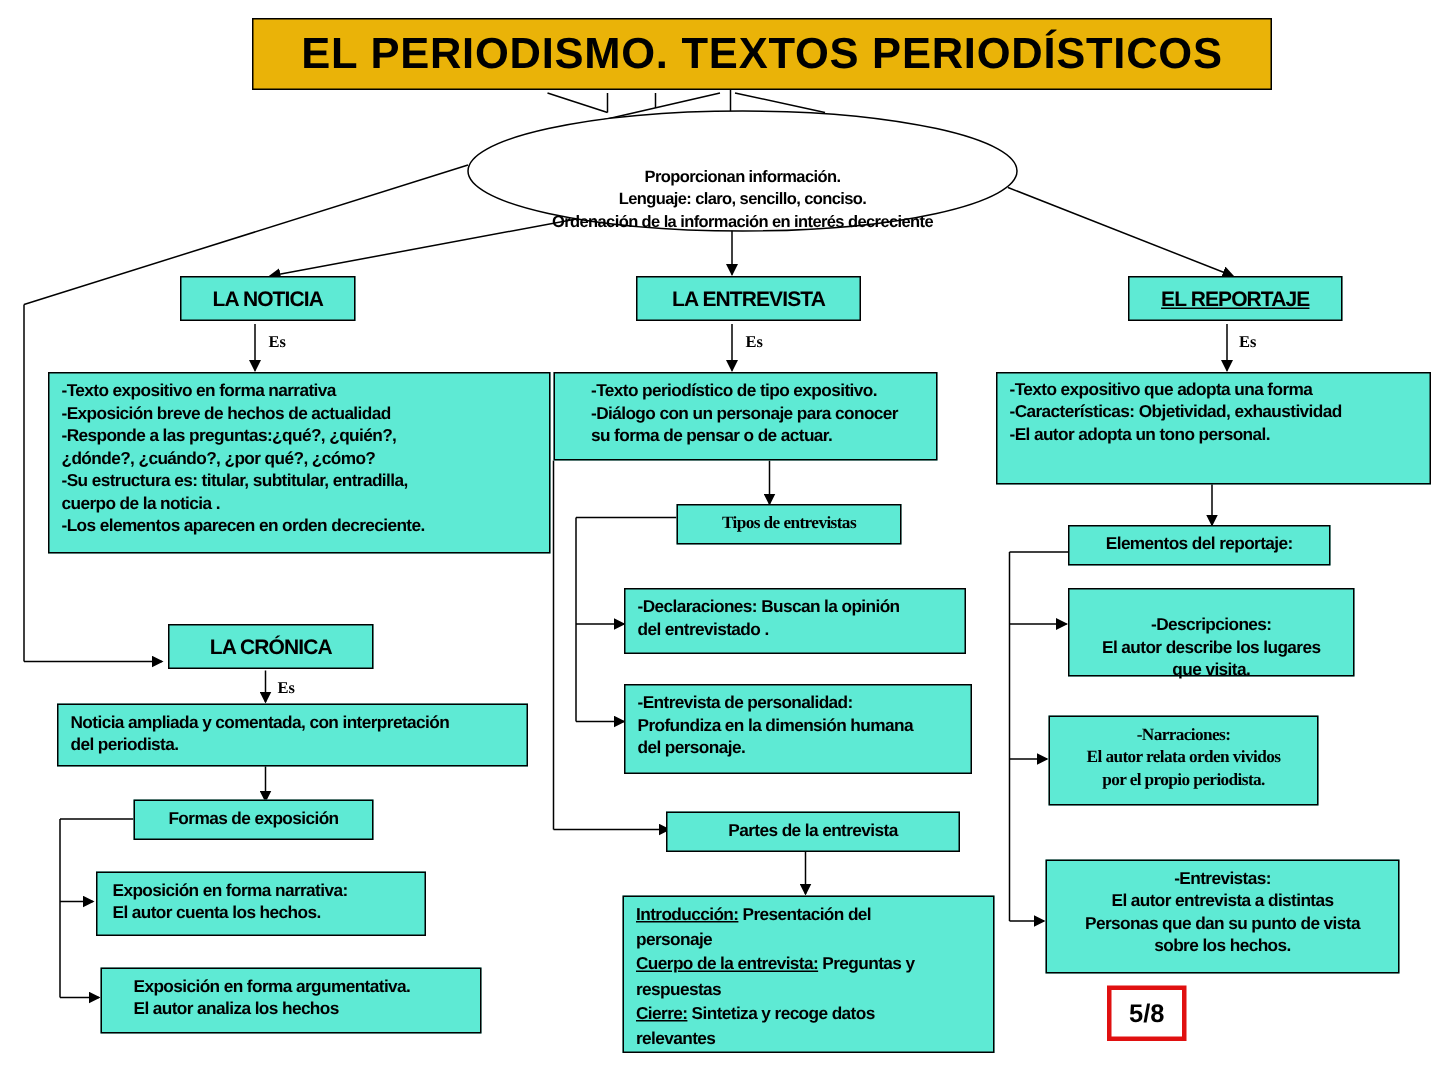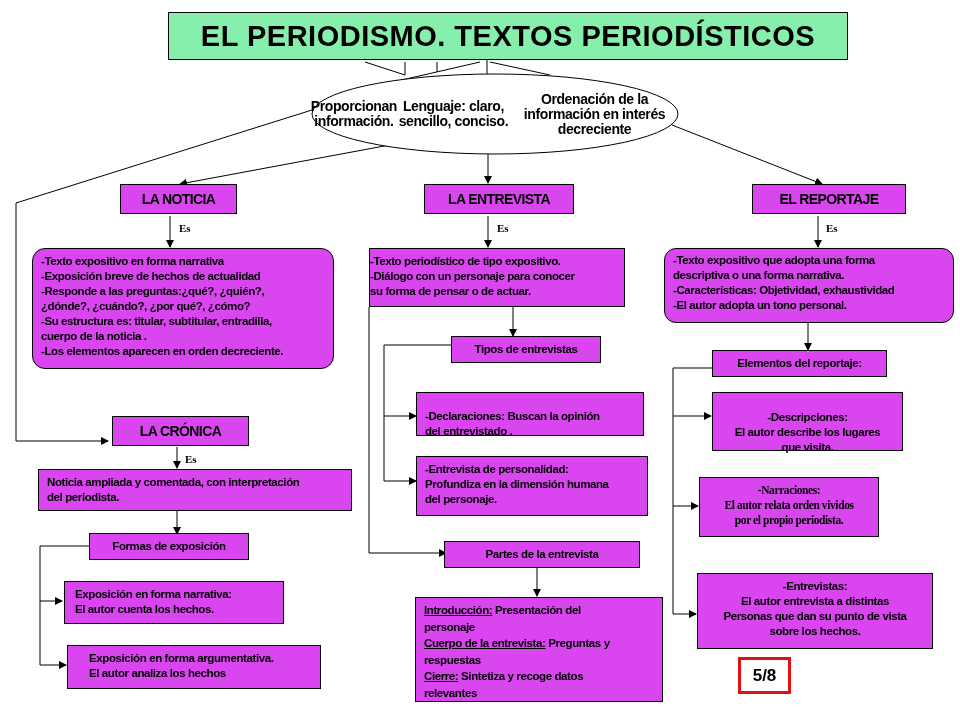--- a/index.html
+++ b/index.html
@@ -1,32 +1,32 @@
 <!DOCTYPE html>
 <html><head>
 <meta charset="utf-8">
 <style>
   html, body { margin:0; padding:0; background:#ffffff; }
   body { width:960px; height:720px; position:relative; overflow:hidden;
          font-family:"Liberation Sans", sans-serif; color:#000; }
   .abs { position:absolute; box-sizing:border-box; }
-  .box { position:absolute; box-sizing:border-box; border:1px solid #000; background:#d946ef;
+  .box { position:absolute; box-sizing:border-box; border:1px solid #000; background:#5eead4;
          font-weight:bold; font-size:11.5px; line-height:15px; letter-spacing:-0.4px; }
-  .title { background:#86efac; border:1px solid #000; font-size:29px; font-weight:bold;
+  .title { background:#eab308; border:1px solid #000; font-size:29px; font-weight:bold;
            display:flex; align-items:center; justify-content:center; letter-spacing:0.5px; }
   .head { font-size:14px; font-weight:bold; display:flex; align-items:center; justify-content:center;
           letter-spacing:-0.6px; }
   .sub { display:flex; align-items:center; justify-content:center; }
   .center { text-align:center; }
   .es { position:absolute; font-family:"Liberation Serif", serif; font-weight:bold; font-size:11px; }
   .line { display:block; }
   u { text-decoration:underline; }
   svg.conn { position:absolute; left:0; top:0; }
-  .ellipse { position:absolute; display:flex; align-items:center; justify-content:flex-start;
-             font-weight:bold; font-size:14px; line-height:15px; letter-spacing:-0.4px; text-align:center; }
+  .ellipse { position:absolute; display:flex; flex-direction:column; align-items:center; justify-content:flex-end;
+             font-weight:bold; font-size:11px; line-height:15px; letter-spacing:-0.4px; text-align:center; }
   .page { position:absolute; border:3px solid #e01010; font-weight:bold; font-size:17px;
           display:flex; align-items:center; justify-content:center; box-sizing:border-box; }
 </style>
 </head>
 <body>
 
 <svg class="conn" width="960" height="720">
   <defs>
     <marker id="ah" markerWidth="8" markerHeight="8" refX="7" refY="4" orient="auto" markerUnits="userSpaceOnUse">
       <path d="M0,0 L8,4 L0,8 z" fill="#000"></path>
@@ -98,21 +98,21 @@
 <div class="ellipse" style="left:310px;top:72px;width:370px;height:84px;">
   <span>Proporcionan información.</span>
   <span>Lenguaje: claro, sencillo, conciso.</span>
   <span>Ordenación de la información en interés  decreciente</span>
 </div>
 
 <div class="box head" style="left:120px;top:184px;width:117px;height:30px;">
   <span>LA NOTICIA</span>
 </div>
 <span class="es" style="left:179px;top:222px;">Es</span>
-<div class="box" style="left:32px;top:248px;width:302px;height:121px;padding:5px 8px;border-radius:13px;">
+<div class="box" style="left:32px;top:248px;width:335px;height:121px;padding:5px 8px;">
   <span class="line">-Texto expositivo en forma narrativa</span>
   <span class="line">-Exposición breve de hechos de actualidad</span>
   <span class="line">-Responde a las preguntas:¿qué?, ¿quién?,</span>
   <span class="line">¿dónde?, ¿cuándo?, ¿por qué?, ¿cómo?</span>
   <span class="line">-Su estructura  es: titular, subtitular, entradilla,</span>
   <span class="line">cuerpo de la noticia .</span>
   <span class="line">-Los elementos aparecen en orden decreciente.</span>
 </div>
 
 <div class="box head" style="left:112px;top:416px;width:137px;height:30px;">
@@ -132,56 +132,55 @@
 </div>
 <div class="box" style="left:67px;top:645px;width:254px;height:44px;padding:5px 21px;">
   <span class="line">Exposición en forma argumentativa.</span>
   <span class="line">El autor analiza  los hechos</span>
 </div>
 
 <div class="box head" style="left:424px;top:184px;width:150px;height:30px;">
   <span>LA ENTREVISTA</span>
 </div>
 <span class="es" style="left:497px;top:222px;">Es</span>
-<div class="box" style="left:369px;top:248px;width:256px;height:59px;padding:5px 0;">
+<div class="box" style="left:369px;top:248px;width:256px;height:59px;padding:5px 24px;">
   <span class="line">-Texto periodístico de tipo expositivo.</span>
   <span class="line">-Diálogo con un personaje para conocer</span>
   <span class="line">su forma de pensar o de actuar.</span>
 </div>
-<div class="box sub" style="left:451px;top:336px;width:150px;height:27px;">
+<div class="box sub" style="left:451px;top:336px;width:150px;height:27px;font-family:Liberation Serif, serif;">
   <span>Tipos de entrevistas</span>
 </div>
-<div class="box" style="left:416px;top:392px;width:228px;height:44px;padding:16px 8px;">
+<div class="box" style="left:416px;top:392px;width:228px;height:44px;padding:5px 8px;">
   <span class="line"><span>-Declaraciones:</span><span> Buscan la opinión</span></span>
   <span class="line">del entrevistado .</span>
 </div>
 <div class="box" style="left:416px;top:456px;width:232px;height:60px;padding:5px 8px;">
   <span class="line">-Entrevista de personalidad:</span>
   <span class="line">Profundiza en la dimensión humana</span>
   <span class="line">del personaje.</span>
 </div>
 <div class="box sub" style="left:444px;top:541px;width:196px;height:27px;">
   <span>Partes de la entrevista</span>
 </div>
 <div class="box" style="left:415px;top:597px;width:248px;height:105px;padding:4px 8px;line-height:16.5px;">
   <span class="line"><u>Introducción:</u><span> Presentación del</span></span>
   <span class="line">personaje</span>
   <span class="line"><u>Cuerpo de la entrevista:</u><span>  Preguntas y</span></span>
   <span class="line">respuestas</span>
   <span class="line"><u>Cierre:</u><span> Sintetiza y recoge datos</span></span>
   <span class="line">relevantes</span>
 </div>
 
-<div class="box head" style="left:752px;top:184px;width:154px;height:30px;">
+<div class="box head" style="left:752px;top:184px;width:143px;height:30px;text-decoration:underline;">
   <span>EL REPORTAJE</span>
 </div>
 <span class="es" style="left:826px;top:222px;">Es</span>
-<div class="box" style="left:664px;top:248px;width:290px;height:75px;padding:4px 8px;border-radius:12px;">
+<div class="box" style="left:664px;top:248px;width:290px;height:75px;padding:4px 8px;">
   <span class="line">-Texto expositivo que adopta una forma</span>
-  <span class="line">descriptiva  o una forma  narrativa.</span>
   <span class="line">-Características:  Objetividad,  exhaustividad</span>
   <span class="line">-El autor adopta un tono  personal.</span>
 </div>
 <div class="box sub" style="left:712px;top:350px;width:175px;height:27px;">
   <span>Elementos del reportaje:</span>
 </div>
 <div class="box center" style="left:712px;top:392px;width:191px;height:59px;padding:17px 4px;">
   <span class="line">-Descripciones:</span>
   <span class="line">El autor describe los lugares</span>
   <span class="line">que visita.</span>

